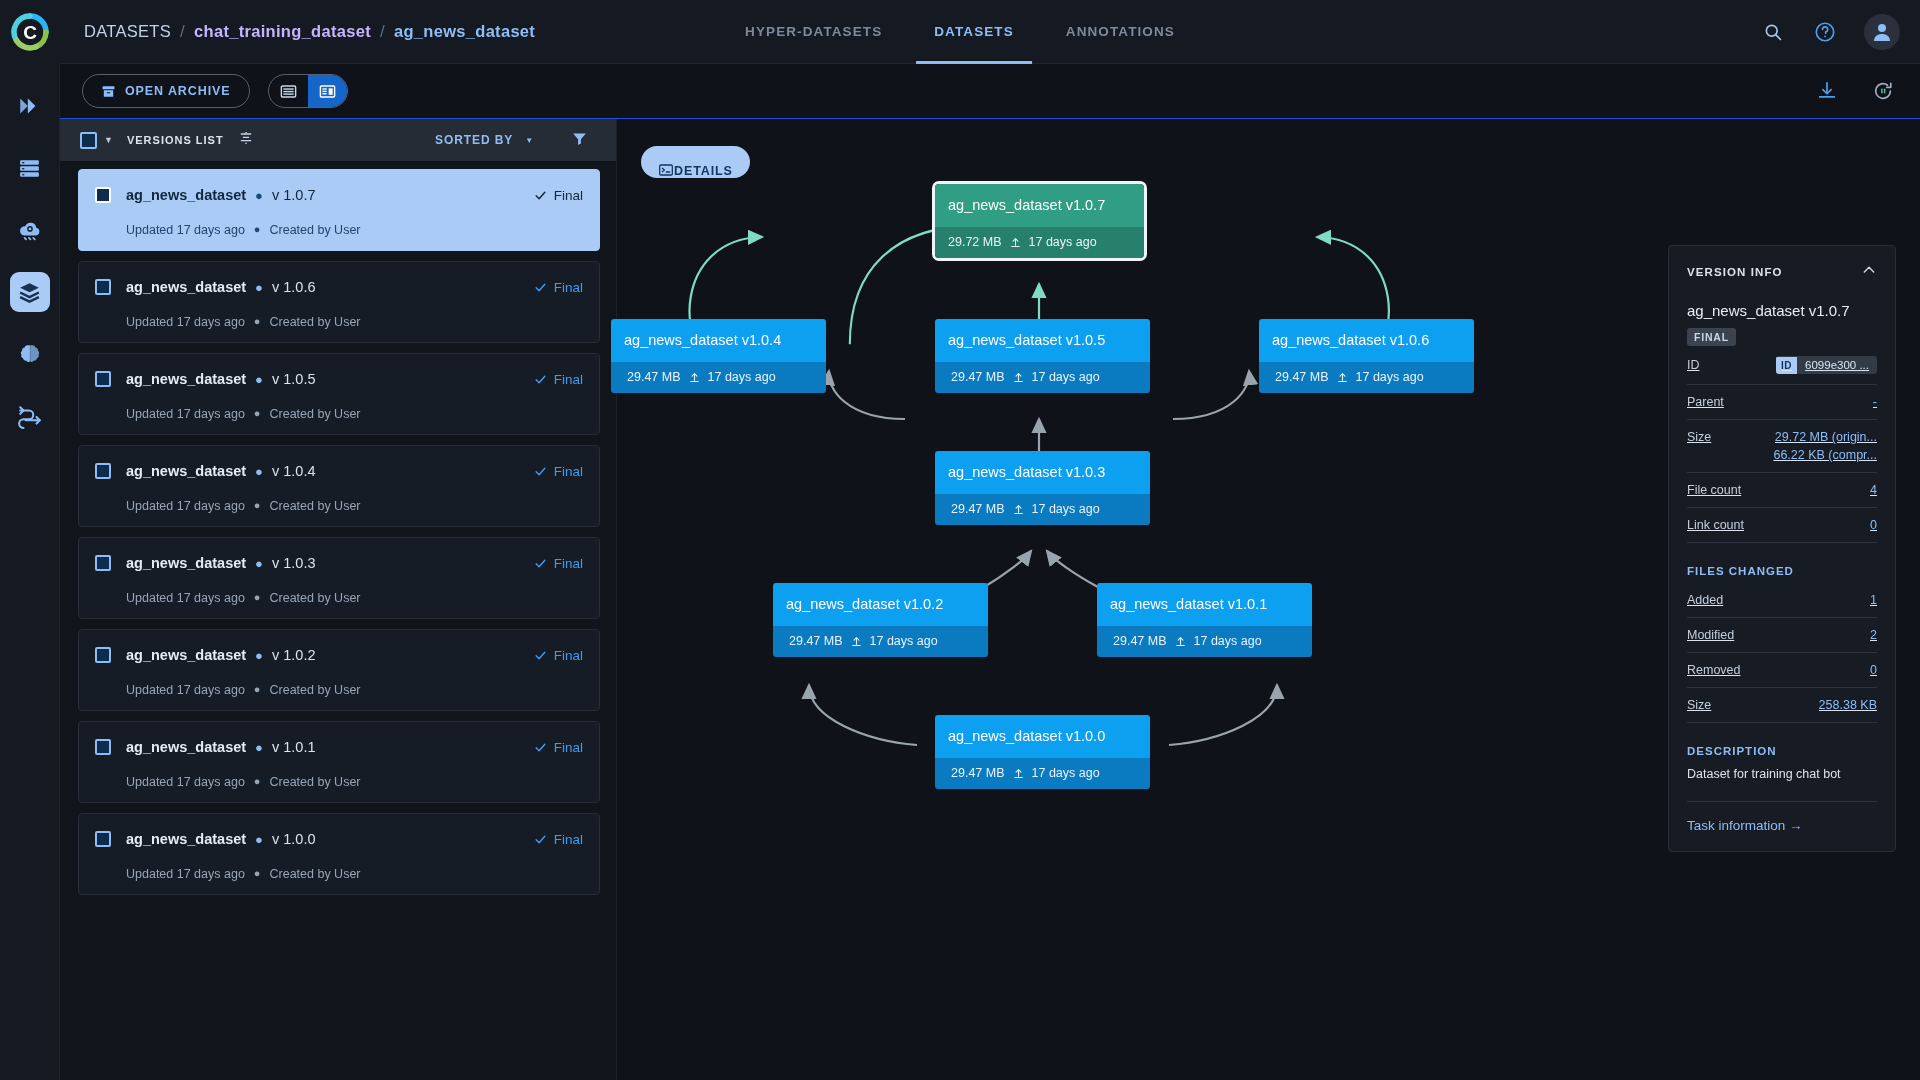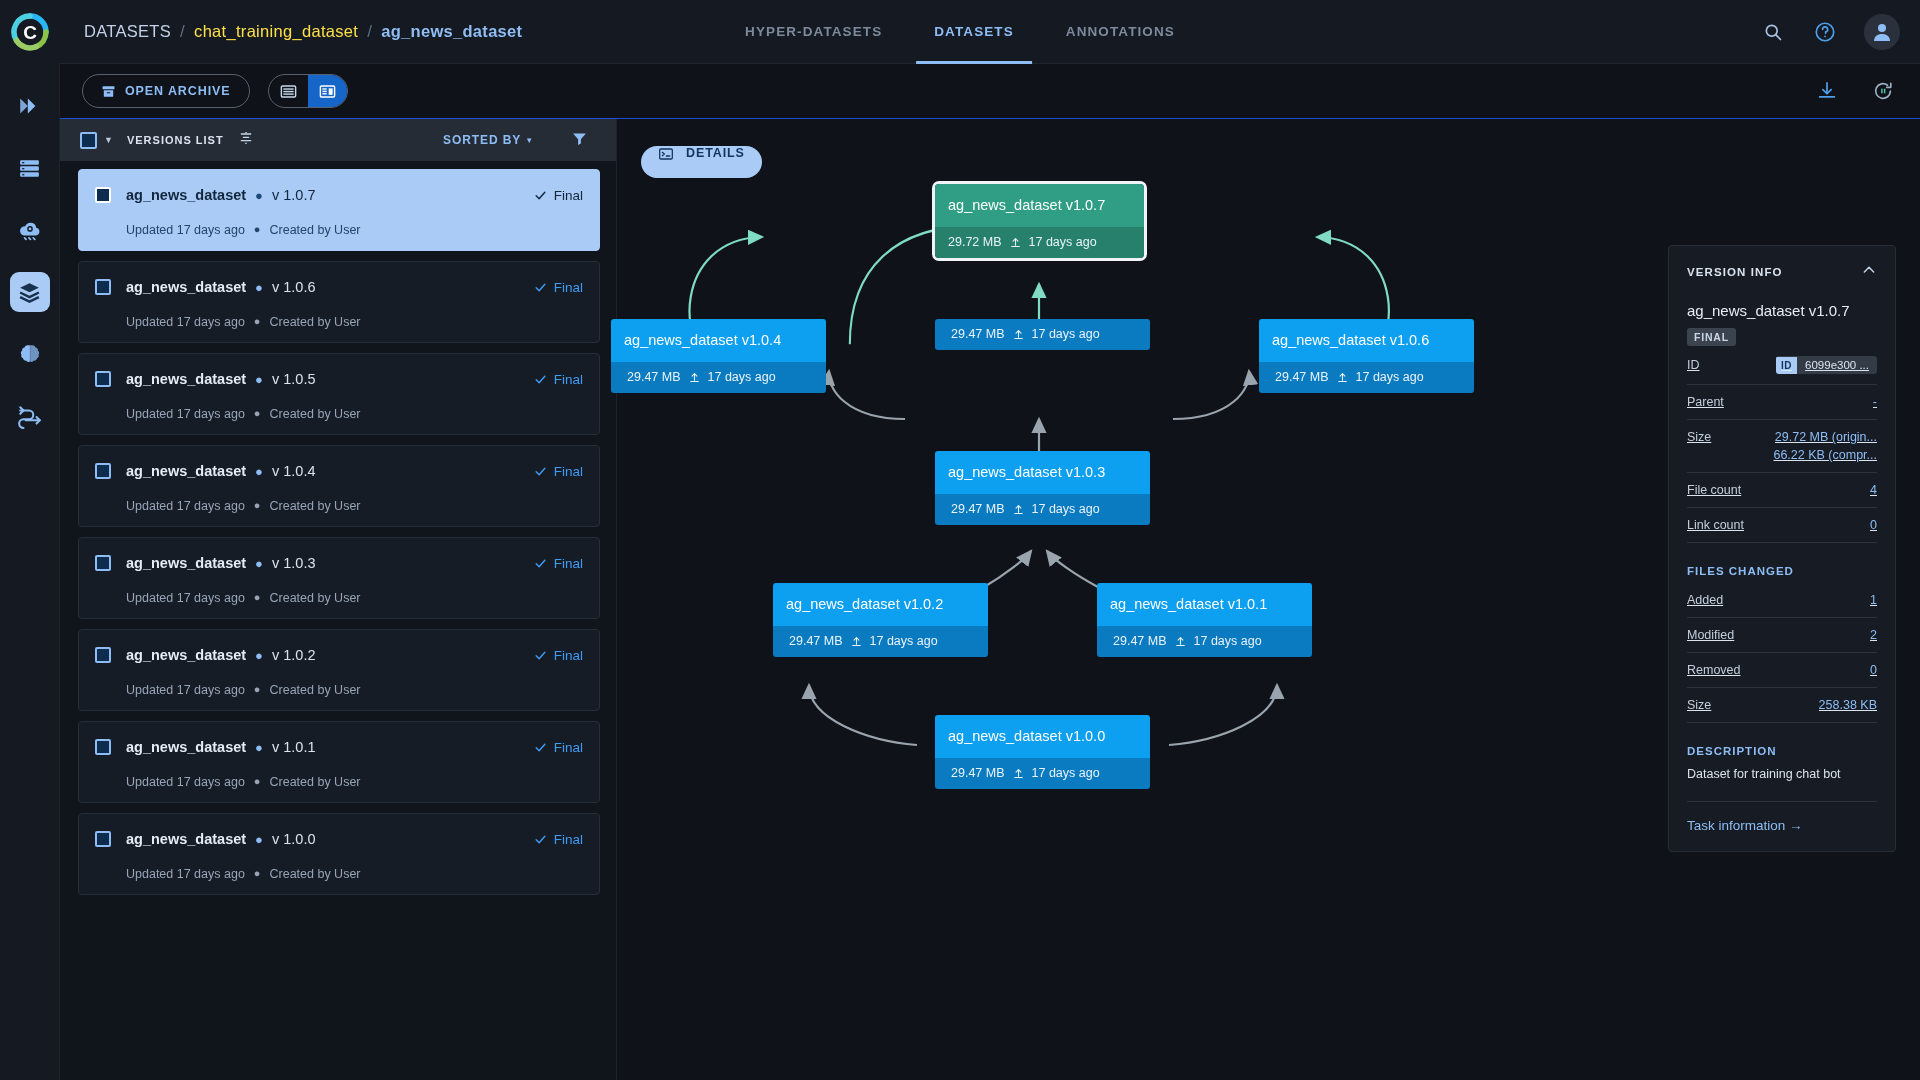--- a/index.html
+++ b/index.html
@@ -26,21 +26,21 @@
     background: #141922;
   }
   .logo-ring { width: 40px; height: 40px; position: relative; }
   .breadcrumb {
     margin-left: 24px;
     display: flex; align-items: center; gap: 9px;
     font-size: 16.5px; letter-spacing: .3px;
   }
   .bc-root { color: #c3d2e8; }
   .bc-sep { color: #5d6people; color: #5a6personal; color: #5d6b80; font-size: 17px; }
-  .bc-mid { color: #fde047; }
+  .bc-mid { color: #c4b5fd; font-weight: bold; }
   .bc-cur { color: #8fbdf4; font-weight: bold; }
 
   .nav-tabs {
     position: absolute; left: 50%; transform: translateX(-50%);
     display: flex; align-items: stretch; height: 64px;
   }
   .nav-tab {
     display: flex; align-items: center; padding: 0 26px;
     font-size: 13.5px; font-weight: bold; letter-spacing: 1.1px;
     color: #7d8a9c; cursor: pointer; position: relative;
@@ -105,21 +105,21 @@
     display: flex; align-items: center; padding: 0 20px;
     position: relative;
   }
   .cbox {
     width: 17px; height: 17px; border: 2px solid #8ebdf6; border-radius: 2px;
     background: #0e2c4e; cursor: pointer;
   }
   .caret { margin-left: 7px; color: #b9c6d8; font-size: 9px; cursor:pointer; }
   .list-title { margin-left: 14px; font-size: 11px; font-weight: bold; letter-spacing: 1px; color: #dbe3ef; }
   .sorted-by {
-    position: absolute; right: 82px; display: flex; align-items: center; gap: 4px;
+    position: absolute; right: 82px; display: flex; align-items: center; gap: 12px;
     color: #8ebdf6; font-size: 12px; font-weight: bold; letter-spacing: .9px; cursor:pointer;
   }
   .filter-ic { position: absolute; right: 28px; cursor:pointer; }
 
   .list-scroll { flex: 1; overflow: hidden; padding: 8px 16px 0 18px; }
   .vitem {
     background: #161c25; border: 1px solid #262d38; border-radius: 4px;
     margin-bottom: 10px; padding: 14px 16px 12px 16px; cursor: pointer;
     height: 82px;
   }
@@ -137,21 +137,21 @@
   .vitem.sel .vstat { color: #12263d; }
   .vrow2 { margin-top: 17px; padding-left: 31px; font-size: 12.5px; color: #97a5b8; display: flex; align-items:flex-start; }
   .vitem.sel .vrow2 { color: #23456b; }
   .vrow2 .sep { margin: 0 9px; font-size: 11px; }
 
   
   .graph-pane { flex: 1; position: relative; background: #0f1319; min-width: 0; }
   .details-btn {
     position: absolute; left: 24px; top: 27px;
     height: 32px; border-radius: 16px; background: #a9cbf5; color: #12365f;
-    display: flex; align-items: flex-start; gap: 12px; padding: 0 17px;
+    display: flex; align-items: flex-end; gap: 0; padding: 0 17px;
     font-size: 12.5px; font-weight: bold; letter-spacing: .9px; cursor: pointer;
   }
   .node {
     position: absolute; border-radius: 3px; overflow: hidden;
     display: flex; flex-direction: column; cursor: pointer;
     width: 215px;
   }
   .node .nhead { padding: 13px 13px 14px 13px; font-size: 14.5px; color: #fff; }
   .node .nfoot { padding: 8px 13px 9px 13px; font-size: 12.5px; color: #eaf3fb;
                  display: flex; align-items: center; gap: 7px; }
@@ -606,20 +606,21 @@
               <svg width="13" height="13" viewBox="0 0 24 24" fill="none" stroke="#eaf3fb" stroke-width="2">
                 <path d="M12 17V5" stroke-linecap="round"></path>
                   <path d="M7.5 9.5L12 5l4.5 4.5" stroke-linecap="round" stroke-linejoin="round"></path>
                   <path d="M5 19.5h14" stroke-linecap="round"></path>
               </svg>
               <span>17 days ago</span>
             </div>
           </div>
 
           <div class="node blue" style="left:318px; top:200px;">
+            <div class="nhead">ag_news_dataset v1.0.5</div>
             <div class="nfoot">
               <span>29.47 MB</span>
               <svg width="13" height="13" viewBox="0 0 24 24" fill="none" stroke="#eaf3fb" stroke-width="2">
                 <path d="M12 17V5" stroke-linecap="round"></path>
                   <path d="M7.5 9.5L12 5l4.5 4.5" stroke-linecap="round" stroke-linejoin="round"></path>
                   <path d="M5 19.5h14" stroke-linecap="round"></path>
               </svg>
               <span>17 days ago</span>
             </div>
           </div>

